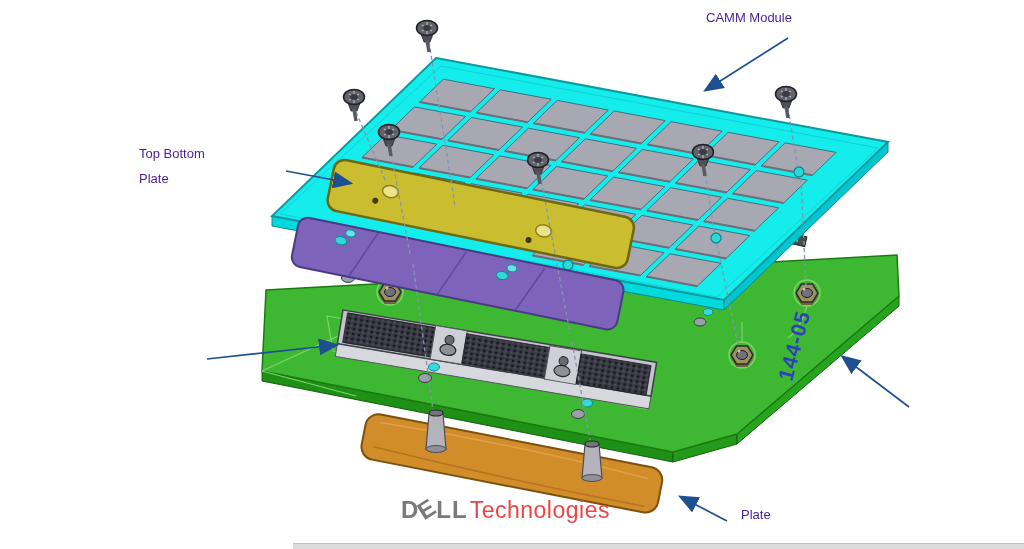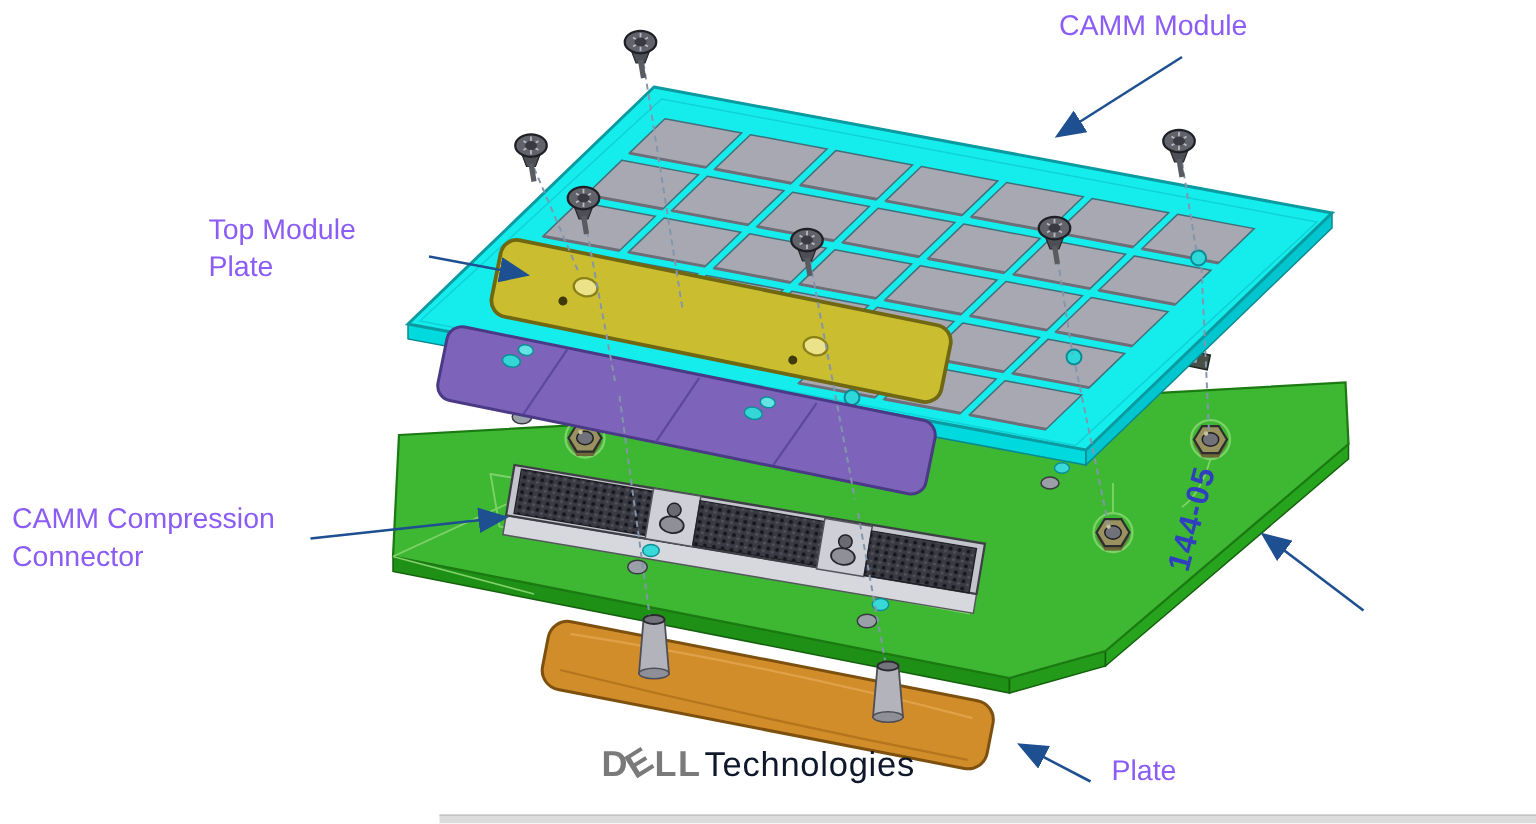--- a/index.html
+++ b/index.html
@@ -1,29 +1,29 @@
 <!DOCTYPE html>
 <html><head>
 <meta charset="utf-8">
 <style>
   html,body{margin:0;padding:0;background:#ffffff;}
   #stage{position:relative;width:1024px;height:549px;overflow:hidden;background:#ffffff;
          font-family:"Liberation Sans", sans-serif;}
   #diagram{position:absolute;left:0;top:0;}
-  .lbl{position:absolute;color:#8b5cf6;font-size:19px;line-height:25px;white-space:nowrap;}
+  .lbl{position:absolute;color:#4c1d95;font-size:13px;line-height:25px;white-space:nowrap;}
   .chip{fill:#a8a8b2;stroke:#41707a;stroke-width:1;}
   .pinfield{fill:url(#pins);stroke:#1d1d24;stroke-width:0.8;}
   .arrow{stroke:#1d4f91;stroke-width:1.7;fill:none;marker-end:url(#ah);}
   .dash{stroke:#8296ab;stroke-width:1.3;fill:none;stroke-dasharray:4 3;}
   .trace{stroke:#7fd26a;stroke-width:1.2;fill:none;}
   .pad{fill:none;stroke:#7fd26a;stroke-width:1.5;}
   #logo{position:absolute;left:401px;top:496px;color:#7a7a7a;}
   #logo .dell{font-weight:700;font-size:24px;letter-spacing:1px;}
   #logo .tiltE{display:inline-block;transform:rotate(-32deg) translateY(-1px);}
-  #logo .tech{font-weight:400;font-size:23px;color:#0f172a;margin-left:2px;letter-spacing:0.5px;}
+  #logo .tech{font-weight:400;font-size:23px;color:#ef4444;margin-left:2px;letter-spacing:0.5px;}
   #bottom-strip{position:absolute;left:293px;top:543px;width:731px;height:6px;
                 background:#dcdcdc;border-top:1px solid #c2c2c2;}
 </style>
 </head>
 <body>
 
 <div id="stage">
 
 <svg id="diagram" width="1024" height="549" viewBox="0 0 1024 549">
   <defs>
@@ -297,28 +297,24 @@
     <line class="arrow" x1="286" y1="171" x2="350" y2="183"></line>
     <line class="arrow" x1="207" y1="359" x2="336" y2="345"></line>
     <line class="arrow" x1="909" y1="407" x2="843" y2="357"></line>
     <line class="arrow" x1="727" y1="521" x2="681" y2="497"></line>
   </g>
 </svg>
 
 <div class="lbl" style="left:706px;top:5px">CAMM Module</div>
 
 <div class="lbl" style="left:139px;top:141px">
-  <div>Top Module</div>
+  <div>Top Bottom</div>
   <div>Plate</div>
 </div>
 
-<div class="lbl" style="left:8px;top:334px">
-  <div>CAMM Compression</div>
-  <div>Connector</div>
-</div>
 
 
 <div class="lbl" style="left:741px;top:502px">
   <div>Plate</div>
 </div>
 
 <div id="logo">
   <span class="dell"><span>D</span><span class="tiltE">E</span><span>LL</span></span><span class="tech">Technologies</span>
 </div>
 

